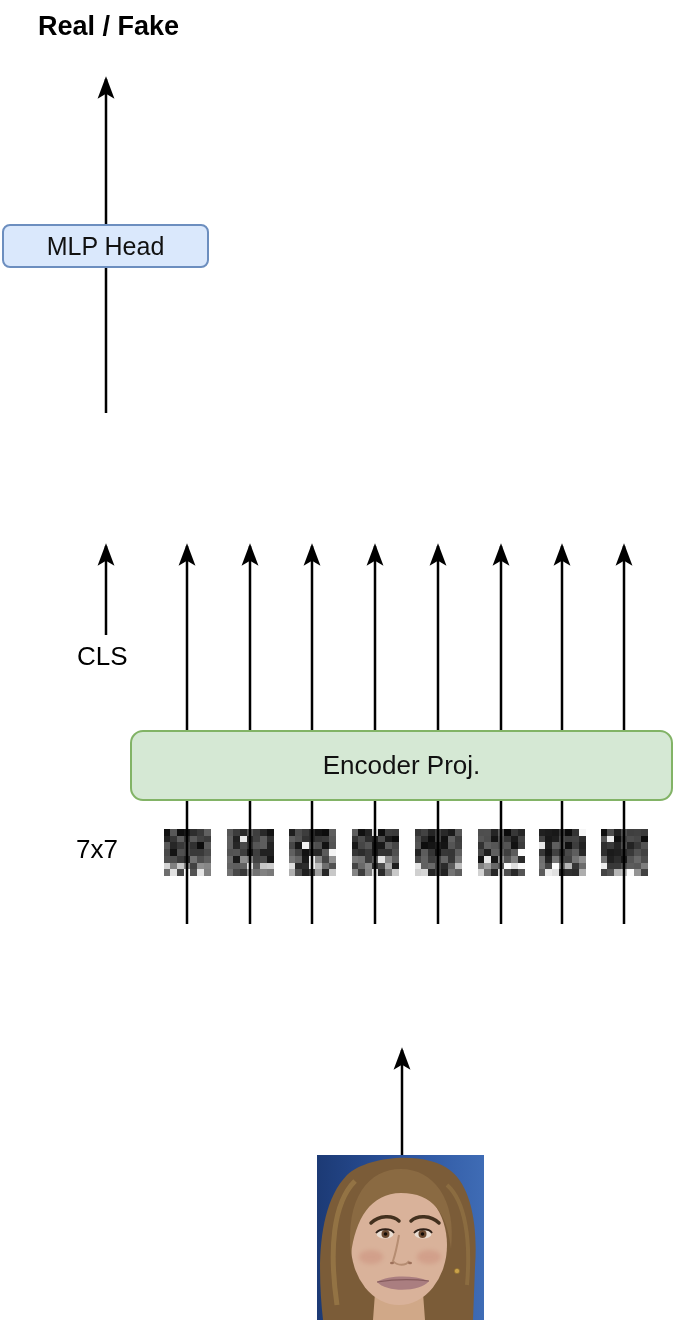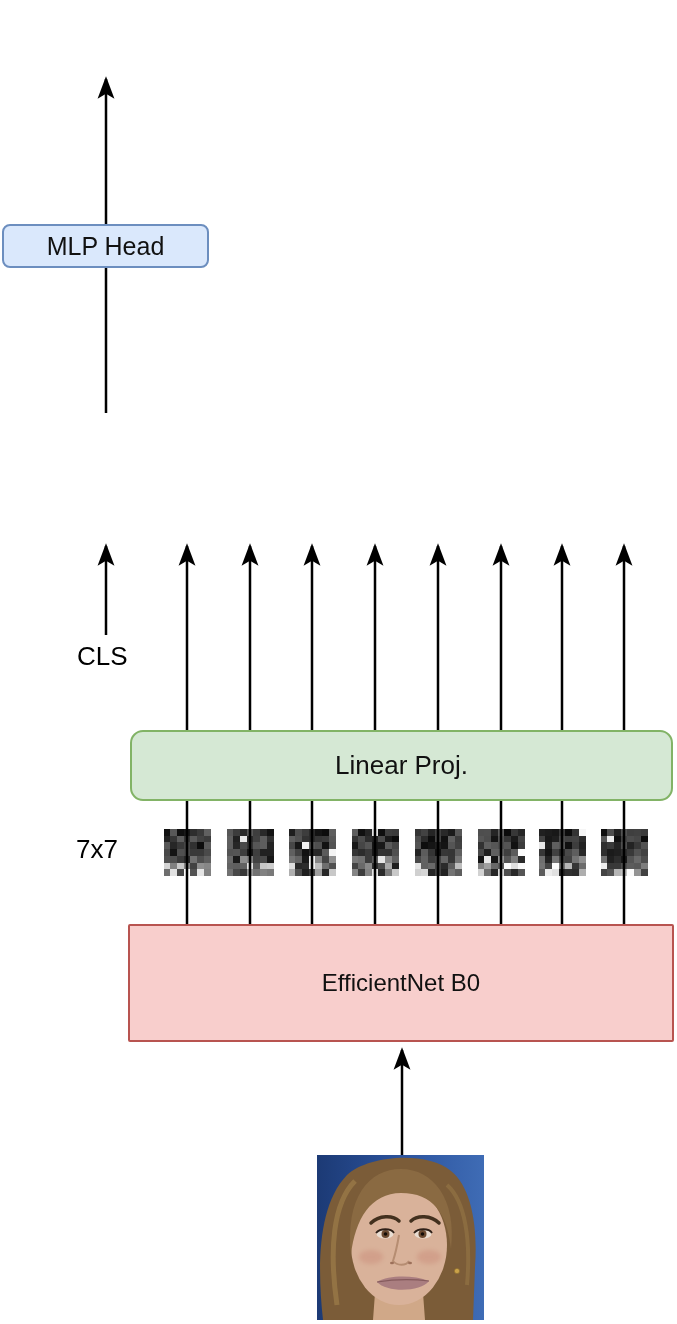--- a/index.html
+++ b/index.html
@@ -505,23 +505,21 @@
     <line x1="624" y1="924" x2="624" y2="546" marker-end="url(#ah)"></line>
     <line x1="402" y1="1155" x2="402" y2="1050" marker-end="url(#ah)"></line>
   </svg>
 
   <div id="mlp-box" class="box" style="background: rgb(218, 232, 252); border-color: rgb(108, 142, 191);">
     <span>MLP Head</span>
   </div>
 
 
   <div id="linear-box" class="box" style="background: rgb(213, 232, 212); border-color: rgb(130, 179, 102);">
-    <span>Linear Proj.</span>
+    <span>Encoder Proj.</span>
   </div>
 
-  <div id="effnet-box" class="box" style="background: rgb(248, 206, 204); border-color: rgb(184, 84, 80);">
-    <span>EfficientNet B0</span>
-  </div>
-
+
+  <div id="output-label" class="lbl">Real / Fake</div>
   <div id="cls-label" class="lbl">CLS</div>
   <div id="grid-label" class="lbl">7x7</div>
 
 </div>
 
 </body></html>

